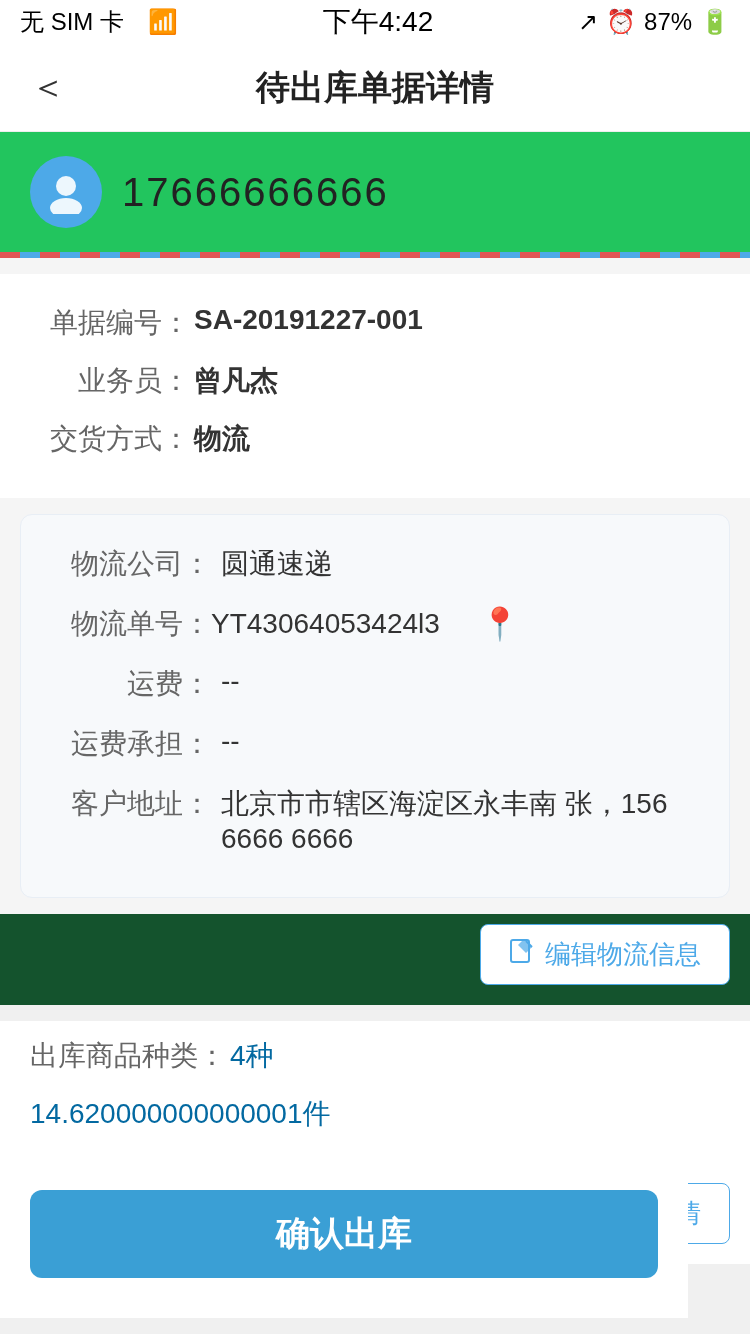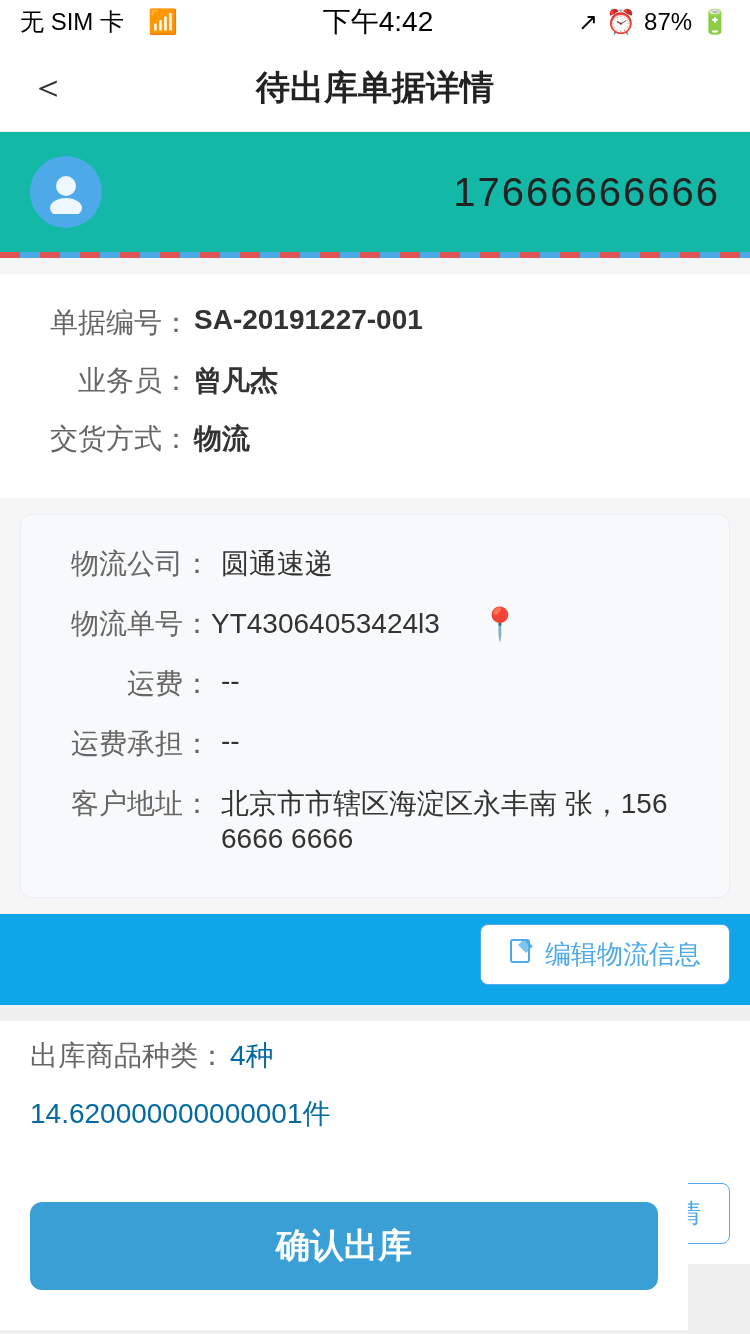--- a/index.html
+++ b/index.html
@@ -48,25 +48,25 @@
       cursor: pointer;
     }
     .nav-title {
       font-size: 34px;
       font-weight: 600;
       color: #222;
     }
 
     
     .customer-header {
-      background: #14b8a6;
+      background: #22c55e;
       padding: 24px 30px;
       display: flex;
       align-items: center;
-      justify-content: space-between;
+      gap: 20px;
     }
     .customer-avatar {
       width: 72px;
       height: 72px;
       border-radius: 50%;
       background: #4da9e8;
       display: flex;
       align-items: center;
       justify-content: center;
       color: #fff;
@@ -157,21 +157,21 @@
       color: #3a9fd5;
       font-size: 32px;
       cursor: pointer;
     }
 
     
     .edit-btn-wrap {
       display: flex;
       justify-content: flex-end;
       padding: 10px 20px 20px 32px;
-      background: #0ea5e9;
+      background: #14532d;
     }
     .edit-btn {
       display: flex;
       align-items: center;
       gap: 10px;
       border: 1.5px solid #4da9e8;
       border-radius: 8px;
       padding: 12px 28px;
       color: #4da9e8;
       font-size: 26px;
@@ -227,21 +227,21 @@
       cursor: pointer;
       background: #fff;
     }
 
     
     .confirm-btn-wrap {
       width: 688px;
       background: #fff;
       padding: 20px 30px 40px 30px;
       position: fixed;
-      bottom: 4px;
+      bottom: 16px;
       left: 0;
     }
     .confirm-btn {
       width: 100%;
       height: 88px;
       background: #3a9fd5;
       border-radius: 12px;
       display: flex;
       align-items: center;
       justify-content: center;

